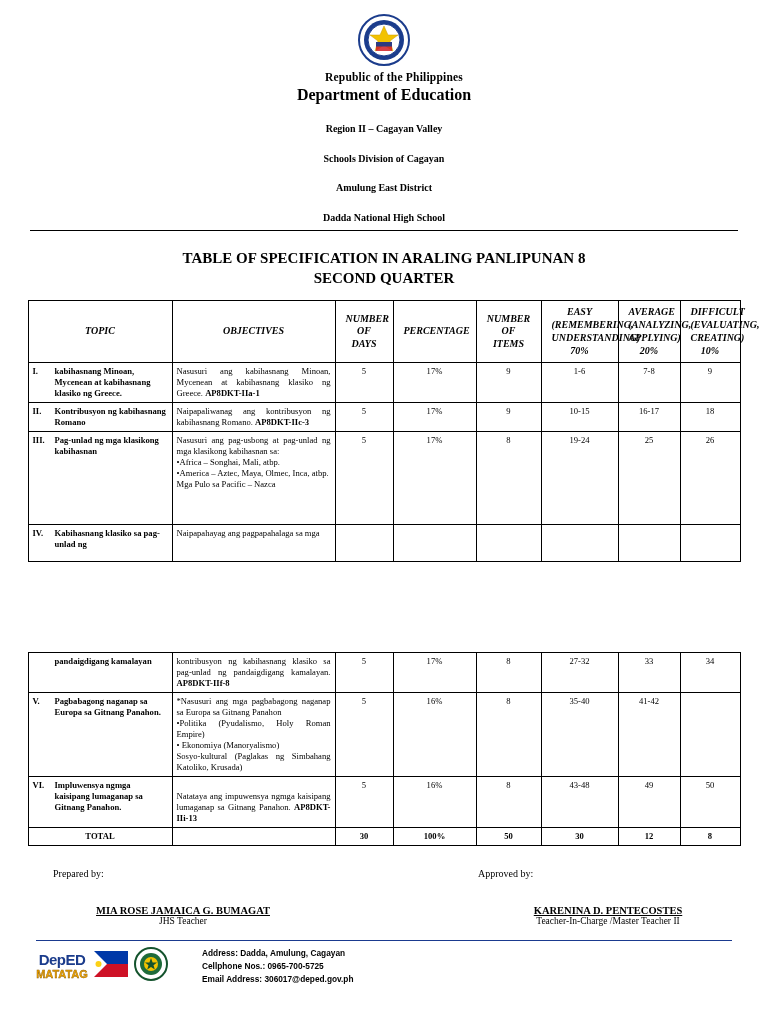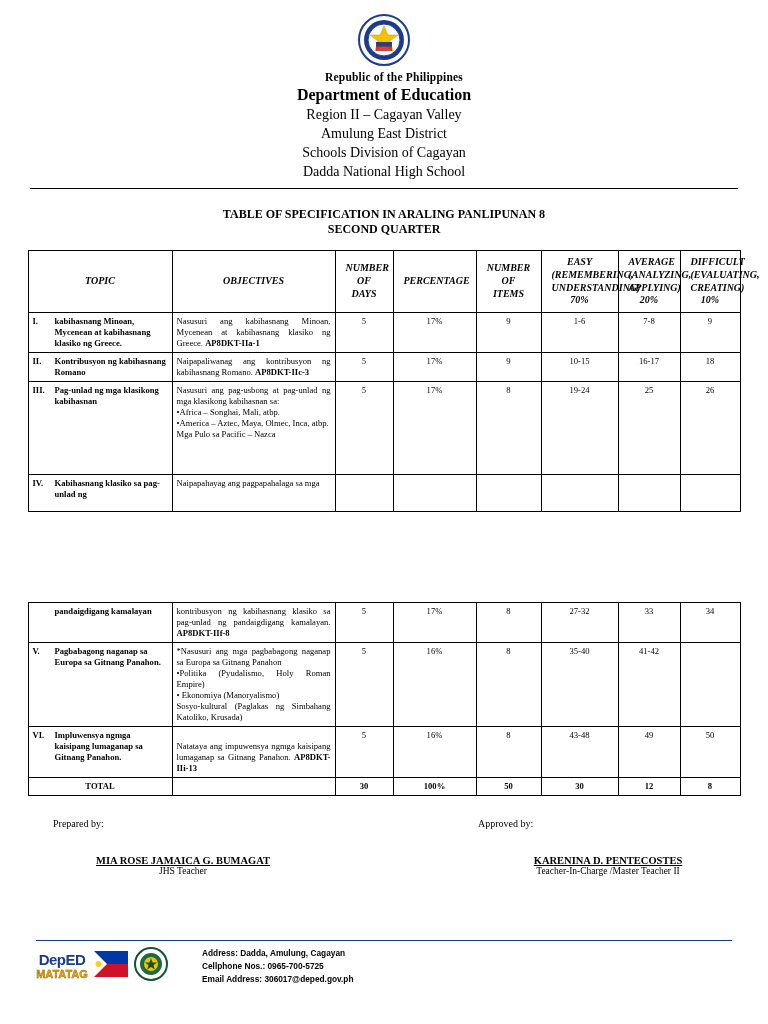--- a/index.html
+++ b/index.html
@@ -43,35 +43,36 @@
     line-height: 1.25;
     padding-left: 20px;
   }
   .hdr-dept {
     font-size: 16px;
     font-weight: bold;
     line-height: 1.3;
     margin-top: 1px;
   }
   .hdr-sub {
-    font-size: 14px;
-    font-weight: normal;
+    font-size: 10px;
+    font-weight: bold;
     line-height: 1.35;
+    margin-top: 16px;
   }
 
   .rule {
     border: 0;
     border-top: 1.6px solid #000;
     margin: 6px 30px 0 30px;
   }
 
   .title-block {
     text-align: center;
     margin-top: 18px;
-    font-size: 12px;
+    font-size: 15px;
     font-weight: bold;
     line-height: 1.3;
   }
 
   
   table.tos {
     border-collapse: collapse;
     margin: 12px auto 0 auto;
     width: 712px;
     table-layout: fixed;
@@ -200,22 +201,22 @@
         <circle cx="26" cy="26" r="20" fill="#1b3c8c"></circle>
         <circle cx="26" cy="26" r="16" fill="#ffffff" stroke="#1b3c8c" stroke-width="1"></circle>
         <polygon points="26,12 30,21 40,21 32,27 35,37 26,31 17,37 20,27 12,21 22,21" fill="#f2c200" stroke="#c99b00" stroke-width="0.5"></polygon>
         <rect x="18" y="28" width="16" height="9" fill="#d11f26" opacity="0.85"></rect>
         <rect x="18" y="28" width="16" height="4.5" fill="#1b3c8c" opacity="0.9"></rect>
       </svg>
     </div>
     <div class="hdr-republic">Republic of the Philippines</div>
     <div class="hdr-dept">Department of Education</div>
     <div class="hdr-sub">Region II – Cagayan Valley</div>
+    <div class="hdr-sub">Schools Division of Cagayan</div>
     <div class="hdr-sub">Amulung East District</div>
-    <div class="hdr-sub">Schools Division of Cagayan</div>
     <div class="hdr-sub">Dadda National High School</div>
   </div>
   <hr class="rule">
 
   <div class="title-block">
     <div>TABLE OF SPECIFICATION IN ARALING PANLIPUNAN 8</div>
     <div>SECOND QUARTER</div>
   </div>
 
   <table class="tos">

